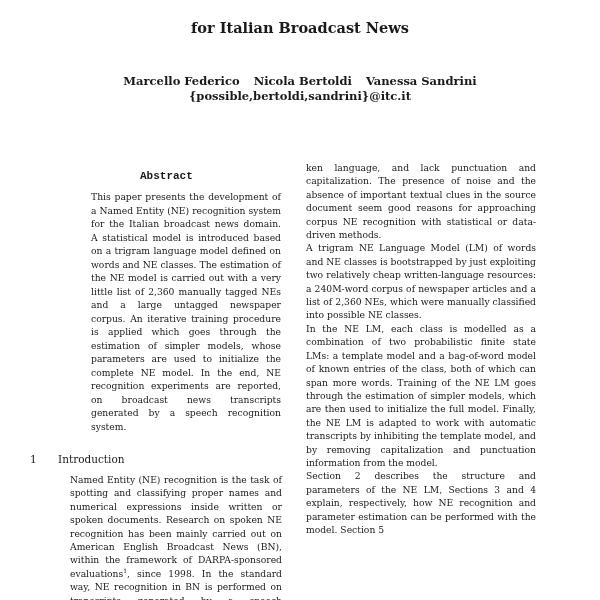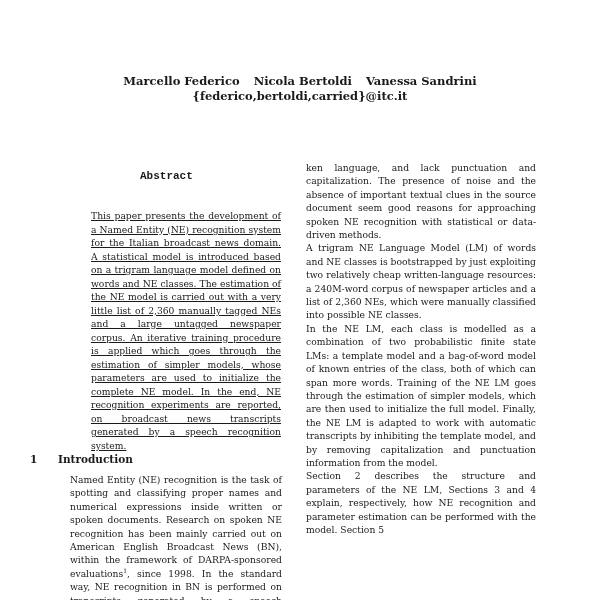--- a/index.html
+++ b/index.html
@@ -41,33 +41,32 @@
       position: absolute;
       left: 140px;
       top: 170px;
       font-weight: bold;
       font-size: 11px;
       font-family: Liberation Mono, monospace;
     }
     .abstract-body {
       position: absolute;
       left: 91px;
-      top: 209px;
+      top: 190px;
       width: 190px;
       font-size: 9.2px;
       line-height: 13.5px;
       text-align: justify;
       font-family: "DejaVu Serif", serif;
-      text-decoration: underline;
     }
     .section-heading {
       position: absolute;
       left: 30px;
       top: 453px;
-      font-weight: bold;
+      font-weight: normal;
       font-size: 10.5px;
       font-family: "DejaVu Serif", serif;
     }
     .section-heading .num { display: inline-block; width: 28px; }
     .intro-body {
       position: absolute;
       left: 70px;
       top: 473px;
       width: 212px;
       font-size: 9.2px;
@@ -87,43 +86,44 @@
     }
     .right-col p, .intro-body p, .abstract-body p {
       margin: 0;
     }
     sup { font-size: 6px; line-height: 0; }
   </style>
 </head>
 <body>
 
 <div class="title">
+  <div>for Italian Broadcast News</div>
 </div>
 
 <div class="authors-block">
   <div class="authors-line">
     <span>Marcello Federico</span>
     <span>Nicola Bertoldi</span>
     <span>Vanessa Sandrini</span>
   </div>
-  <div>{federico,bertoldi,carried}@itc.it</div>
+  <div>{possible,bertoldi,sandrini}@itc.it</div>
 </div>
 
 <div class="abstract-heading">Abstract</div>
 
 <div class="abstract-body">
   <p>This paper presents the development of a Named Entity (NE) recognition system for the Italian broadcast news domain. A statistical model is introduced based on a trigram language model defined on words and NE classes. The estimation of the NE model is carried out with a very little list of 2,360 manually tagged NEs and a large untagged newspaper corpus. An iterative training procedure is applied which goes through the estimation of simpler models, whose parameters are used to initialize the complete NE model. In the end, NE recognition experiments are reported, on broadcast news transcripts generated by a speech recognition system.</p>
 </div>
 
 <div class="section-heading">
   <span class="num">1</span><span>Introduction</span>
 </div>
 
 <div class="intro-body">
   <p><span>Named Entity (NE) recognition is the task of spotting and classifying proper names and numerical expressions inside written or spoken documents. Research on spoken NE recognition has been mainly carried out on American English Broadcast News (BN), within the framework of DARPA-sponsored evaluations</span><sup>1</sup><span>, since 1998. In the standard way, NE recognition in BN is performed on transcripts generated by a speech recognition system. In contrast to written docu-</span></p>
 </div>
 
 <div class="right-col">
-  <p>ken language, and lack punctuation and capitalization. The presence of noise and the absence of important textual clues in the source document seem good reasons for approaching spoken NE recognition with statistical or data-driven methods.</p>
+  <p>ken language, and lack punctuation and capitalization. The presence of noise and the absence of important textual clues in the source document seem good reasons for approaching corpus NE recognition with statistical or data-driven methods.</p>
   <p>A trigram NE Language Model (LM) of words and NE classes is bootstrapped by just exploiting two relatively cheap written-language resources: a 240M-word corpus of newspaper articles and a list of 2,360 NEs, which were manually classified into possible NE classes.</p>
   <p>In the NE LM, each class is modelled as a combination of two probabilistic finite state LMs: a template model and a bag-of-word model of known entries of the class, both of which can span more words. Training of the NE LM goes through the estimation of simpler models, which are then used to initialize the full model. Finally, the NE LM is adapted to work with automatic transcripts by inhibiting the template model, and by removing capitalization and punctuation information from the model.</p>
   <p>Section 2 describes the structure and parameters of the NE LM, Sections 3 and 4 explain, respectively, how NE recognition and parameter estimation can be performed with the model. Section 5 </p>
 </div>
 
 </body></html>

